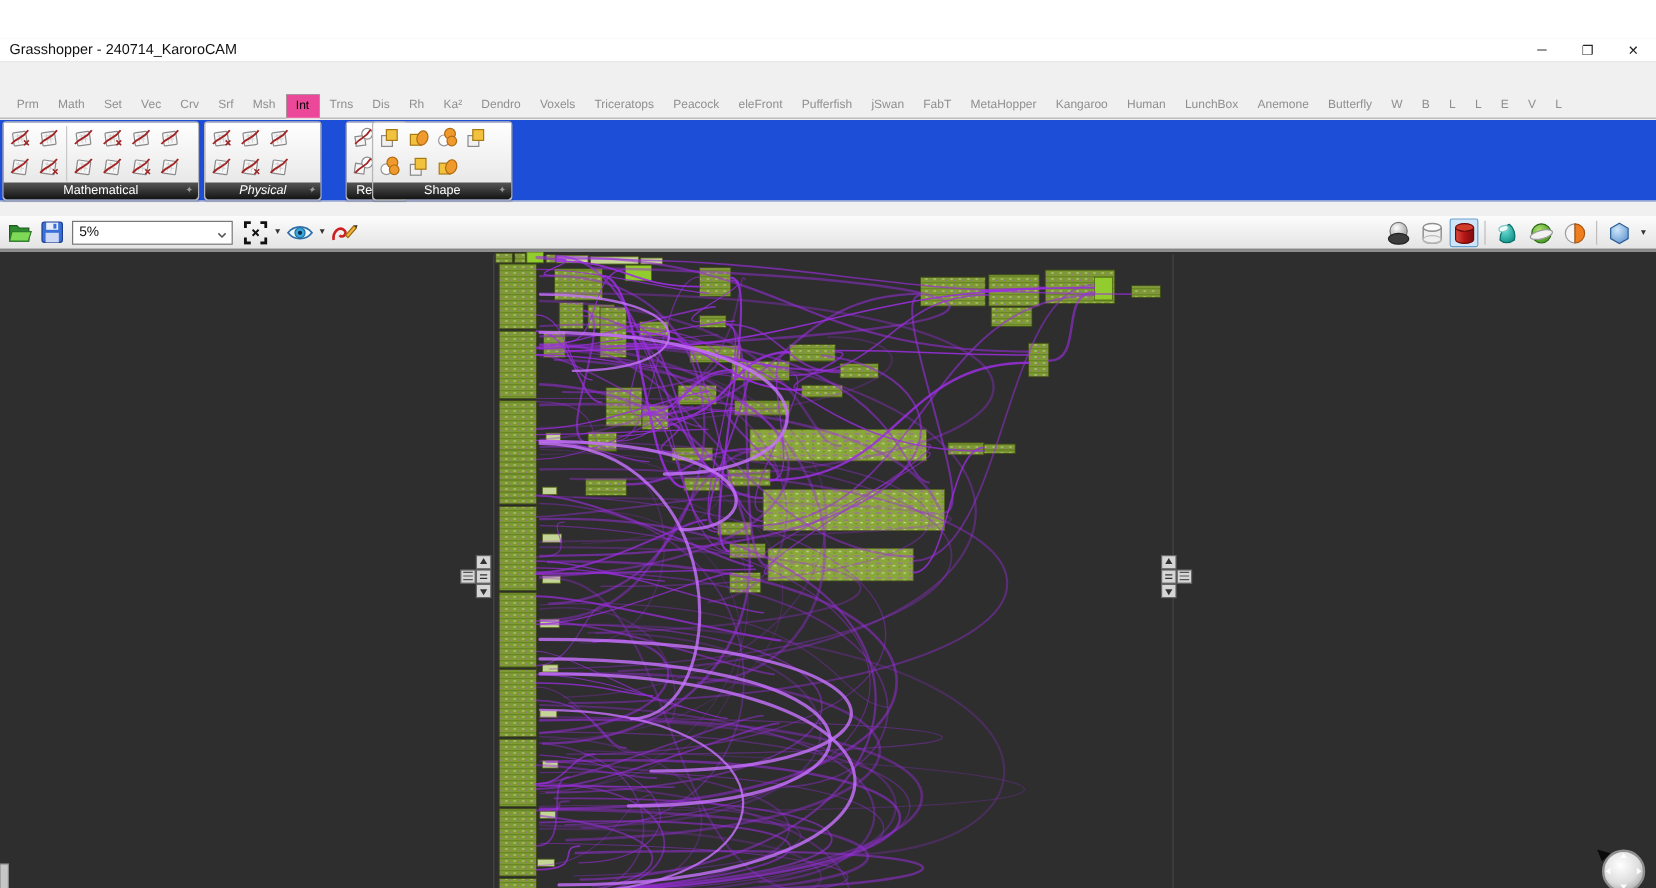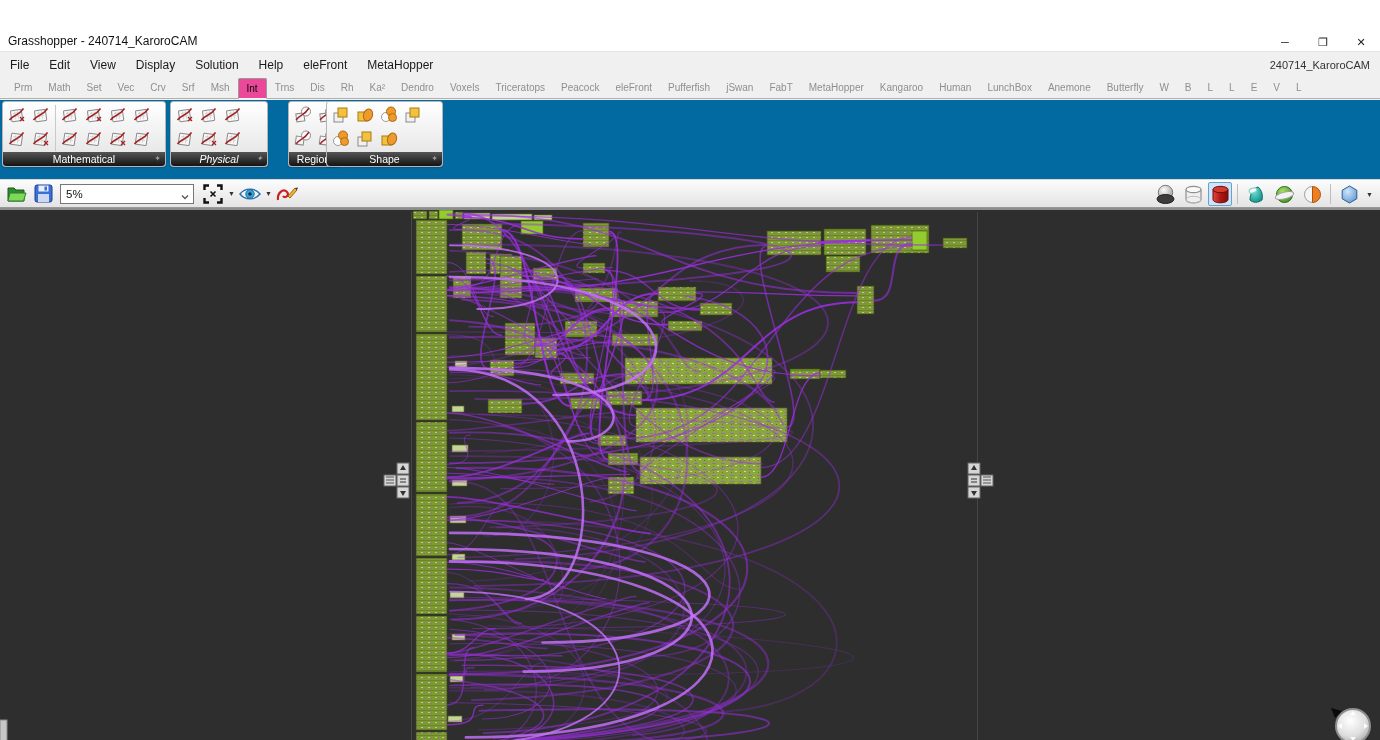--- a/index.html
+++ b/index.html
@@ -17,21 +17,21 @@
   .menubar { position:absolute; top:21px; left:0; right:0; height:24px; background:#f0f0f0; }
   .menu-item { display:inline-block; padding:0 10px; line-height:24px; font-size:12px; color:#1a1a1a; }
   .docname { position:absolute; right:10px; top:0; line-height:24px; font-size:11px; color:#333; }
 
   
   .tabstrip { position:absolute; top:45px; left:0; right:0; height:22px; background:#f0f0f0; border-bottom:1px solid #b0b0b0; padding-left:6px; white-space:nowrap; }
   .tab { display:inline-block; padding:0 8px; line-height:20px; font-size:10px; color:#8f8f8f; position:relative; }
   .tab.active { background:#ec4899; color:#000; border:1px solid #9a9a9a; border-bottom:1px solid #fbfbfb; border-radius:2px 2px 0 0; top:1px; line-height:19px; z-index:2; }
 
   
-  .ribbon { position:absolute; top:68px; left:0; right:0; height:80px; background:#0369a1; border-bottom:1px solid #d8d8d8; }
+  .ribbon { position:absolute; top:68px; left:0; right:0; height:68px; background:#1d4ed8; border-bottom:1px solid #d8d8d8; }
   .panel { position:absolute; top:1px; height:66px; background:linear-gradient(#ffffff,#e2e2e2); border:1px solid #b6b6b6; border-radius:3px; box-shadow:0 1px 1px rgba(0,0,0,.15); }
   .panel-icons { display:flex; align-items:flex-start; padding:1px 2px; height:50px; }
   .icon-group { display:grid; grid-template-rows:repeat(2,24px); grid-auto-flow:column; grid-auto-columns:24px; }
   .group-divider { width:1px; background:#c9c9c9; height:46px; margin:2px 2px 0 2px; }
   .ricon { width:24px; height:24px; display:flex; align-items:center; justify-content:center; }
   .panel-label { position:absolute; bottom:0; left:0; right:0; height:14px; line-height:14px; background:linear-gradient(#555,#141414); color:#fff; font-size:10.5px; text-align:center; border-radius:0 0 3px 3px; }
   .panel-label .sparkle { position:absolute; right:4px; top:0; font-size:8px; color:#9a9a9a; }
 
   
   .ctoolbar { position:absolute; top:148px; left:0; right:0; height:28px; background:linear-gradient(#fcfcfc,#e4e4e4); border-bottom:1px solid #989898; display:flex; align-items:center; padding-left:4px; }
@@ -59,24 +59,20 @@
 
   <div class="titlebar">
     <span class="title">Grasshopper - 240714_KaroroCAM</span>
     <div class="wincontrols">
       <span class="wbtn">─</span>
       <span class="wbtn">❐</span>
       <span class="wbtn">✕</span>
     </div>
   </div>
 
-  <div class="menubar">
-    <div id="menu-items"><span class="menu-item">File</span><span class="menu-item">Edit</span><span class="menu-item">View</span><span class="menu-item">Display</span><span class="menu-item">Solution</span><span class="menu-item">Help</span><span class="menu-item">eleFront</span><span class="menu-item">MetaHopper</span></div>
-    <span class="docname">240714_KaroroCAM</span>
-  </div>
 
   <div class="tabstrip" id="tabstrip"><span class="tab">Prm</span><span class="tab">Math</span><span class="tab">Set</span><span class="tab">Vec</span><span class="tab">Crv</span><span class="tab">Srf</span><span class="tab">Msh</span><span class="tab active">Int</span><span class="tab">Trns</span><span class="tab">Dis</span><span class="tab">Rh</span><span class="tab">Ka²</span><span class="tab">Dendro</span><span class="tab">Voxels</span><span class="tab">Triceratops</span><span class="tab">Peacock</span><span class="tab">eleFront</span><span class="tab">Pufferfish</span><span class="tab">jSwan</span><span class="tab">FabT</span><span class="tab">MetaHopper</span><span class="tab">Kangaroo</span><span class="tab">Human</span><span class="tab">LunchBox</span><span class="tab">Anemone</span><span class="tab">Butterfly</span><span class="tab">W</span><span class="tab">B</span><span class="tab">L</span><span class="tab">L</span><span class="tab">E</span><span class="tab">V</span><span class="tab">L</span></div>
 
   <div class="ribbon" id="ribbon">
       <div class="panel" style="left: 2px; width: 164px;">
         <div class="panel-icons">
           <div class="icon-group">
             <span class="ricon">
               <svg width="20" height="20" viewBox="0 0 20 20">
                 <g transform="rotate(-8 10 10)">
@@ -295,21 +291,21 @@
                   <rect x="3" y="8" width="8" height="8" fill="#f5f5f5" stroke="#8a8a8a"></rect>
                 </g>
                 <circle cx="13" cy="6.5" r="4.5" fill="#fff" stroke="#8a8a8a"></circle>
                 <path d="M3 15 C8 9 11 11 16 3" stroke="#a32424" stroke-width="1.5" fill="none"></path>
               </svg>
             </span>
           </div>
         </div>
         <div class="panel-label">Region<span class="sparkle">✦</span></div>
       </div>
-      <div class="panel" style="left: 326px; width: 117px;">
+      <div class="panel" style="left: 310px; width: 117px;">
         <div class="panel-icons">
           <div class="icon-group">
             <span class="ricon">
               <svg width="20" height="20" viewBox="0 0 20 20">
                 <rect x="3" y="8" width="9" height="9" fill="#f1f1f1" stroke="#8a8a8a"></rect>
                 <rect x="7" y="3" width="9" height="9" fill="#f2c23e" stroke="#a87a12"></rect>
               </svg>
             </span>
             <span class="ricon">
               <svg width="20" height="20" viewBox="0 0 20 20">

